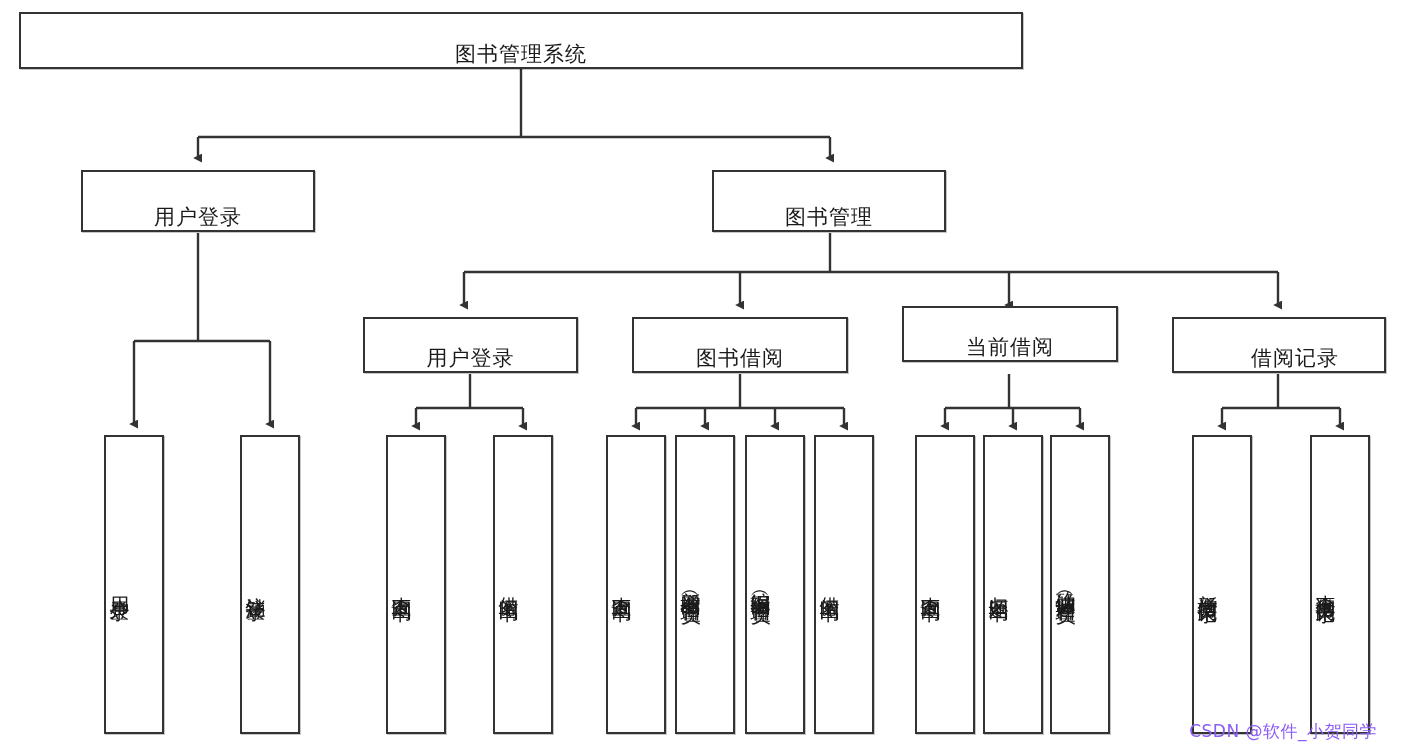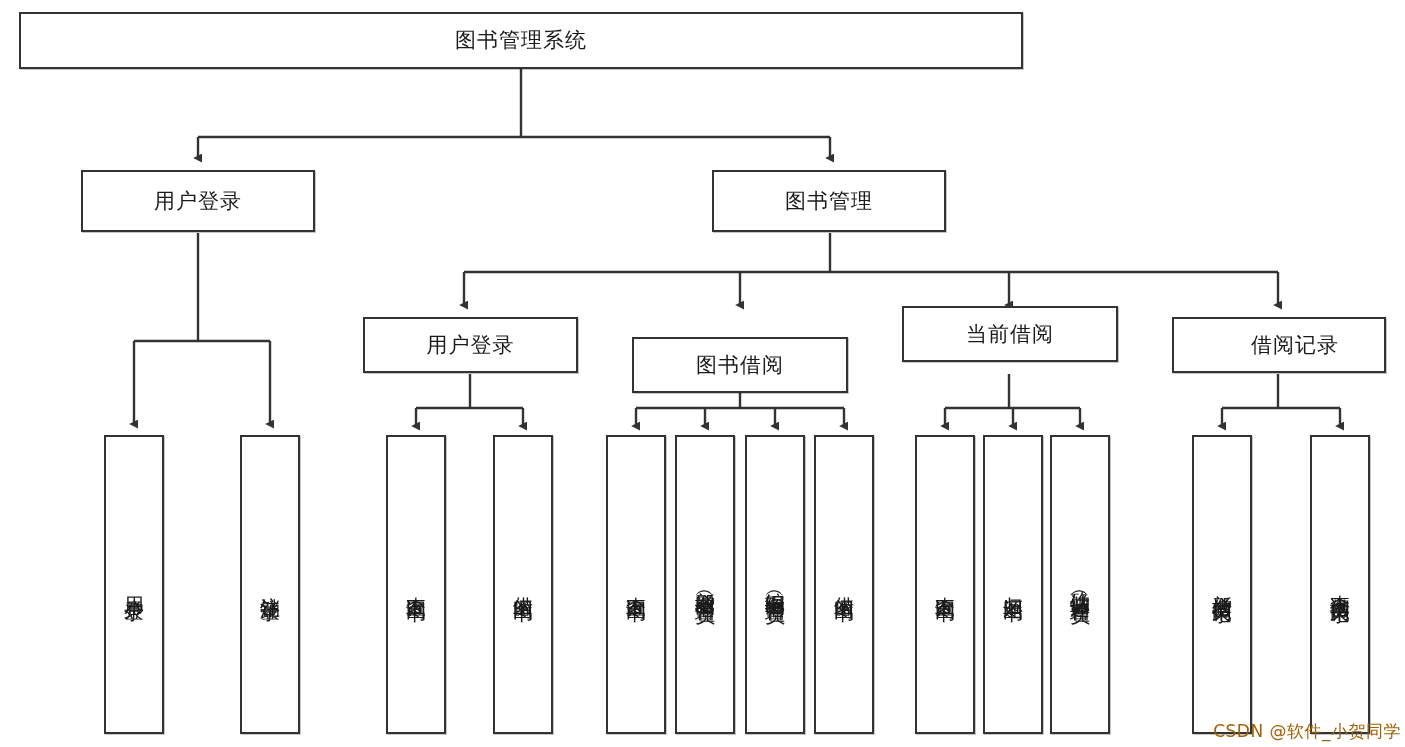--- a/index.html
+++ b/index.html
@@ -24,21 +24,21 @@
     width: 1405px;
     height: 747px;
     pointer-events: none;
   }
   .node {
     position: absolute;
     box-sizing: border-box;
     background: #ffffff;
     border: 2px solid #333333;
     display: flex;
-    align-items: center;
+    align-items: flex-end;
     justify-content: center;
     color: #1a1a1a;
     box-shadow: 1px 1px 0 rgba(0,0,0,0.22);
   }
   .node.horizontal {
     font-size: 21px;
     line-height: 1.25;
     letter-spacing: 1px;
     white-space: nowrap;
   }
@@ -52,24 +52,24 @@
     text-align: center;
   }
   .node.vertical > .node-text {
     writing-mode: vertical-rl;
     text-orientation: upright;
     display: block;
     max-height: 100%;
   }
   .watermark {
     position: absolute;
-    right: 4px;
+    right: 28px;
     bottom: 4px;
     font-size: 17px;
-    color: #a16207;
+    color: #8b5cf6;
     letter-spacing: 0.5px;
     white-space: nowrap;
   }
 </style>
 </head>
 <body>
 
 <div id="diagram-root">
 
   <svg class="connector-layer" viewBox="0 0 1405 747">
@@ -141,21 +141,21 @@
   <div class="node horizontal" style="left:81px; top:170px; width:234px; height:62px;">
     <span class="node-text">用户登录</span>
   </div>
   <div class="node horizontal" style="left:712px; top:170px; width:234px; height:62px;">
     <span class="node-text">图书管理</span>
   </div>
 
   <div class="node horizontal" style="left:363px; top:317px; width:215px; height:56px;">
     <span class="node-text">用户登录</span>
   </div>
-  <div class="node horizontal" style="left:632px; top:317px; width:216px; height:56px;margin-top:20px;">
+  <div class="node horizontal" style="left:632px; top:317px; width:216px; height:56px;">
     <span class="node-text">图书借阅</span>
   </div>
   <div class="node horizontal" style="left:902px; top:306px; width:216px; height:56px;">
     <span class="node-text">当前借阅</span>
   </div>
   <div class="node horizontal" style="left:1172px; top:317px; width:214px; height:56px;padding-left:32px;">
     <span class="node-text">借阅记录</span>
   </div>
 
   <div class="node vertical" style="left:104px; top:435px; width:60px; height:299px;">

